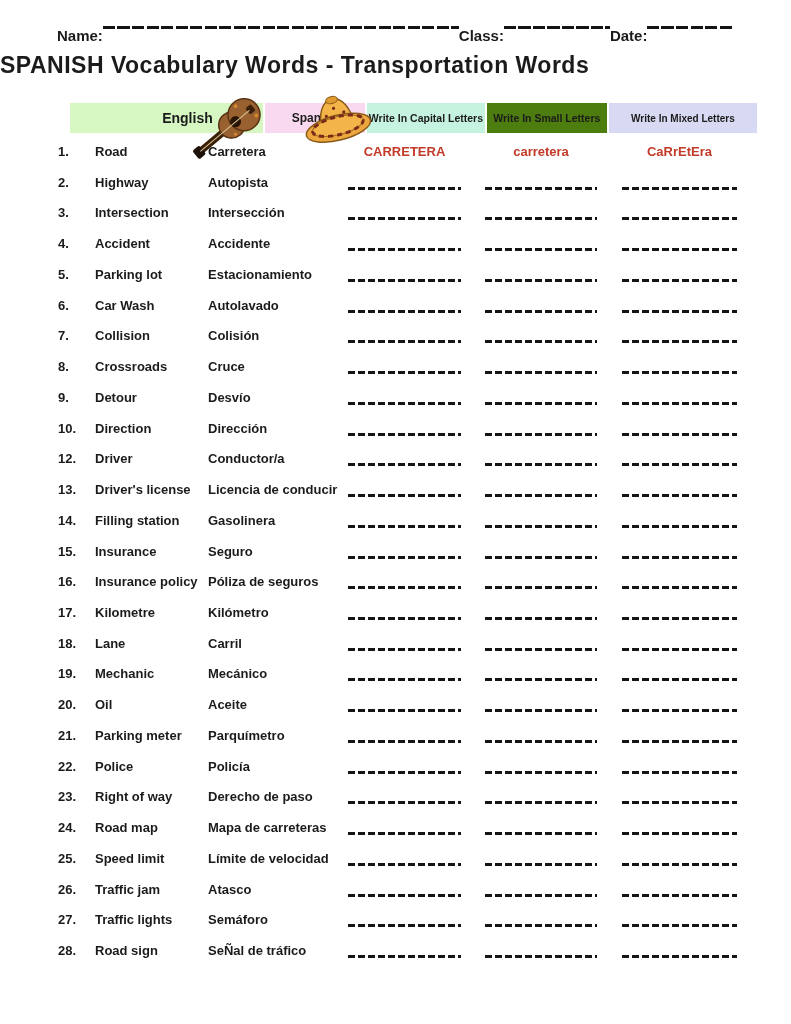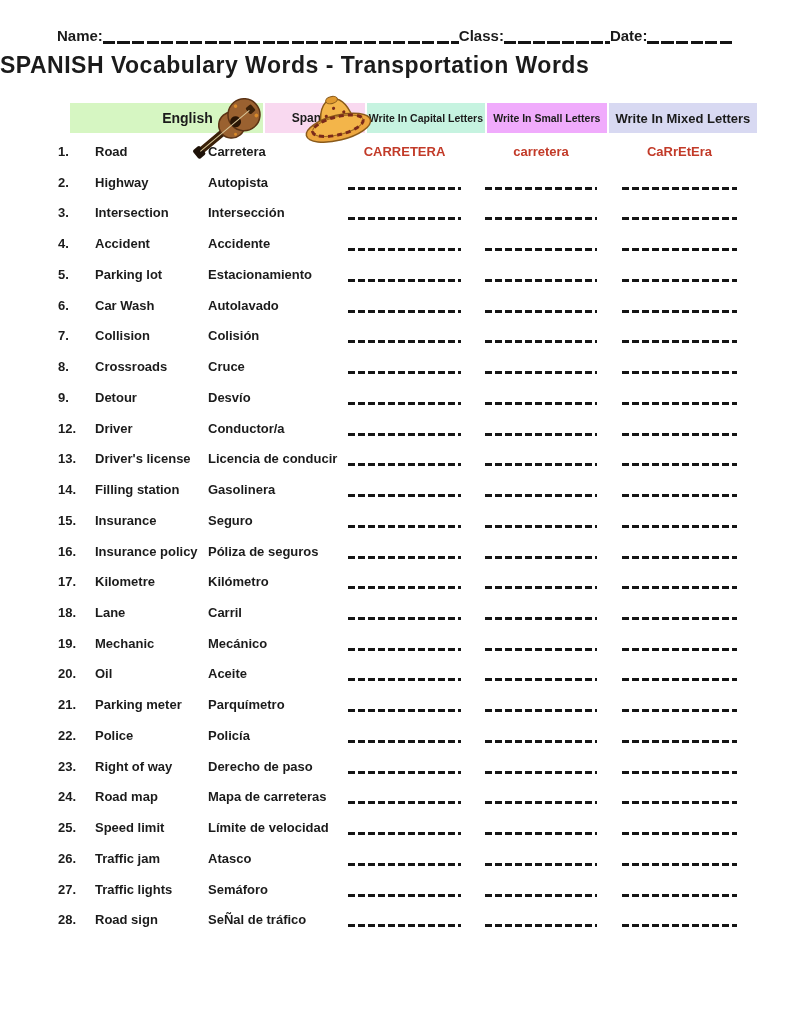--- a/index.html
+++ b/index.html
@@ -1,35 +1,35 @@
 <!DOCTYPE html>
 <html style="--ex: #c23a28;"><head>
 <meta charset="utf-8">
 <style>
   html,body{margin:0;padding:0;background:#ffffff;}
   .page{position:relative;width:791px;height:1024px;background:#ffffff;overflow:hidden;
         font-family:"Liberation Sans", sans-serif;color:#1b1b1b;}
   
-  .topline{position:absolute;left:57px;top:26px;width:678px;display:flex;align-items:flex-end;}
+  .topline{position:absolute;left:57px;top:26px;width:678px;display:flex;align-items:flex-start;}
   .topline .lbl{font-size:15px;font-weight:bold;line-height:20px;white-space:nowrap;}
   .wline{height:3px;margin-bottom:2px;
          background:repeating-linear-gradient(90deg,#141414 0 12px,transparent 12px 14.5px);}
   .wl-name{width:356px;} .wl-class{width:106px;} .wl-date{width:86px;}
   
   .title{position:absolute;left:0;top:52px;width:100%;margin:0;text-align:left;
          font-size:23px;font-weight:bold;letter-spacing:.5px;}
   
   .colband{position:absolute;left:70px;top:103px;width:687px;height:30px;display:flex;gap:2px;}
   .colseg{display:flex;align-items:center;justify-content:center;height:30px;
           font-weight:bold;white-space:nowrap;}
   .colseg:nth-child(1){width:167px;font-size:14px;padding-left:42px;}
   .colseg:nth-child(2){width:111px;font-size:12px;}
   .colseg:nth-child(3){width:130px;font-size:10.5px;}
   .colseg:nth-child(4){width:133px;font-size:10.5px;}
-  .colseg:nth-child(5){width:164px;font-size:13px;}
+  .colseg:nth-child(5){width:164px;font-size:10px;}
   
   .guitar{position:absolute;left:186px;top:80px;z-index:3;}
   .sombrero{position:absolute;left:297px;top:90px;z-index:3;}
   
   .rows{position:absolute;left:0;top:140px;width:791px;}
   .row{position:relative;height:30.74px;}
   .row span{position:absolute;top:4px;font-size:13px;font-weight:bold;white-space:nowrap;line-height:16px;}
   .num{left:58px;}
   .eng{left:95px;}
   .spa{left:208px;}
@@ -53,21 +53,21 @@
     <span class="lbl">Date:</span>
     <span class="wline wl-date"></span>
   </div>
 
   <h1 class="title">SPANISH Vocabulary Words - Transportation Words</h1>
 
   <div class="colband">
     <div class="colseg" style="background: rgb(214, 246, 194);">English</div>
     <div class="colseg" style="background: rgb(249, 217, 240);">Spanish</div>
     <div class="colseg" style="background: rgb(198, 243, 224);">Write In Capital Letters</div>
-    <div class="colseg" style="background: #f0abfc;">Write In Small Letters</div>
+    <div class="colseg" style="background: #4d7c0f;">Write In Small Letters</div>
     <div class="colseg" style="background: rgb(216, 217, 242);">Write In Mixed Letters</div>
   </div>
 
   <svg class="guitar" width="86" height="86" viewBox="0 0 86 86">
     <g transform="rotate(-40 43 48)">
       <rect x="2" y="44" width="42" height="7" rx="2" fill="#3a2008"></rect>
       <rect x="0" y="42" width="9" height="11" rx="2" fill="#1e1208"></rect>
       <circle cx="47" cy="47.5" r="13" fill="#9a6130" stroke="#5a3214" stroke-width="1.5"></circle>
       <circle cx="63" cy="47.5" r="16" fill="#9a6130" stroke="#5a3214" stroke-width="1.5"></circle>
       <circle cx="52" cy="47.5" r="5.5" fill="#2a1505"></circle>
@@ -207,20 +207,34 @@
           <i class="blank"></i>
         </span>
         <span class="cell c1">
           <i class="blank"></i>
         </span>
         <span class="cell c2">
           <i class="blank"></i>
         </span>
       </div>
       <div class="row">
+        <span class="num">10.</span>
+        <span class="eng">Direction</span>
+        <span class="spa">Dirección</span>
+        <span class="cell c0">
+          <i class="blank"></i>
+        </span>
+        <span class="cell c1">
+          <i class="blank"></i>
+        </span>
+        <span class="cell c2">
+          <i class="blank"></i>
+        </span>
+      </div>
+      <div class="row">
         <span class="num">12.</span>
         <span class="eng">Driver</span>
         <span class="spa">Conductor/a</span>
         <span class="cell c0">
           <i class="blank"></i>
         </span>
         <span class="cell c1">
           <i class="blank"></i>
         </span>
         <span class="cell c2">

